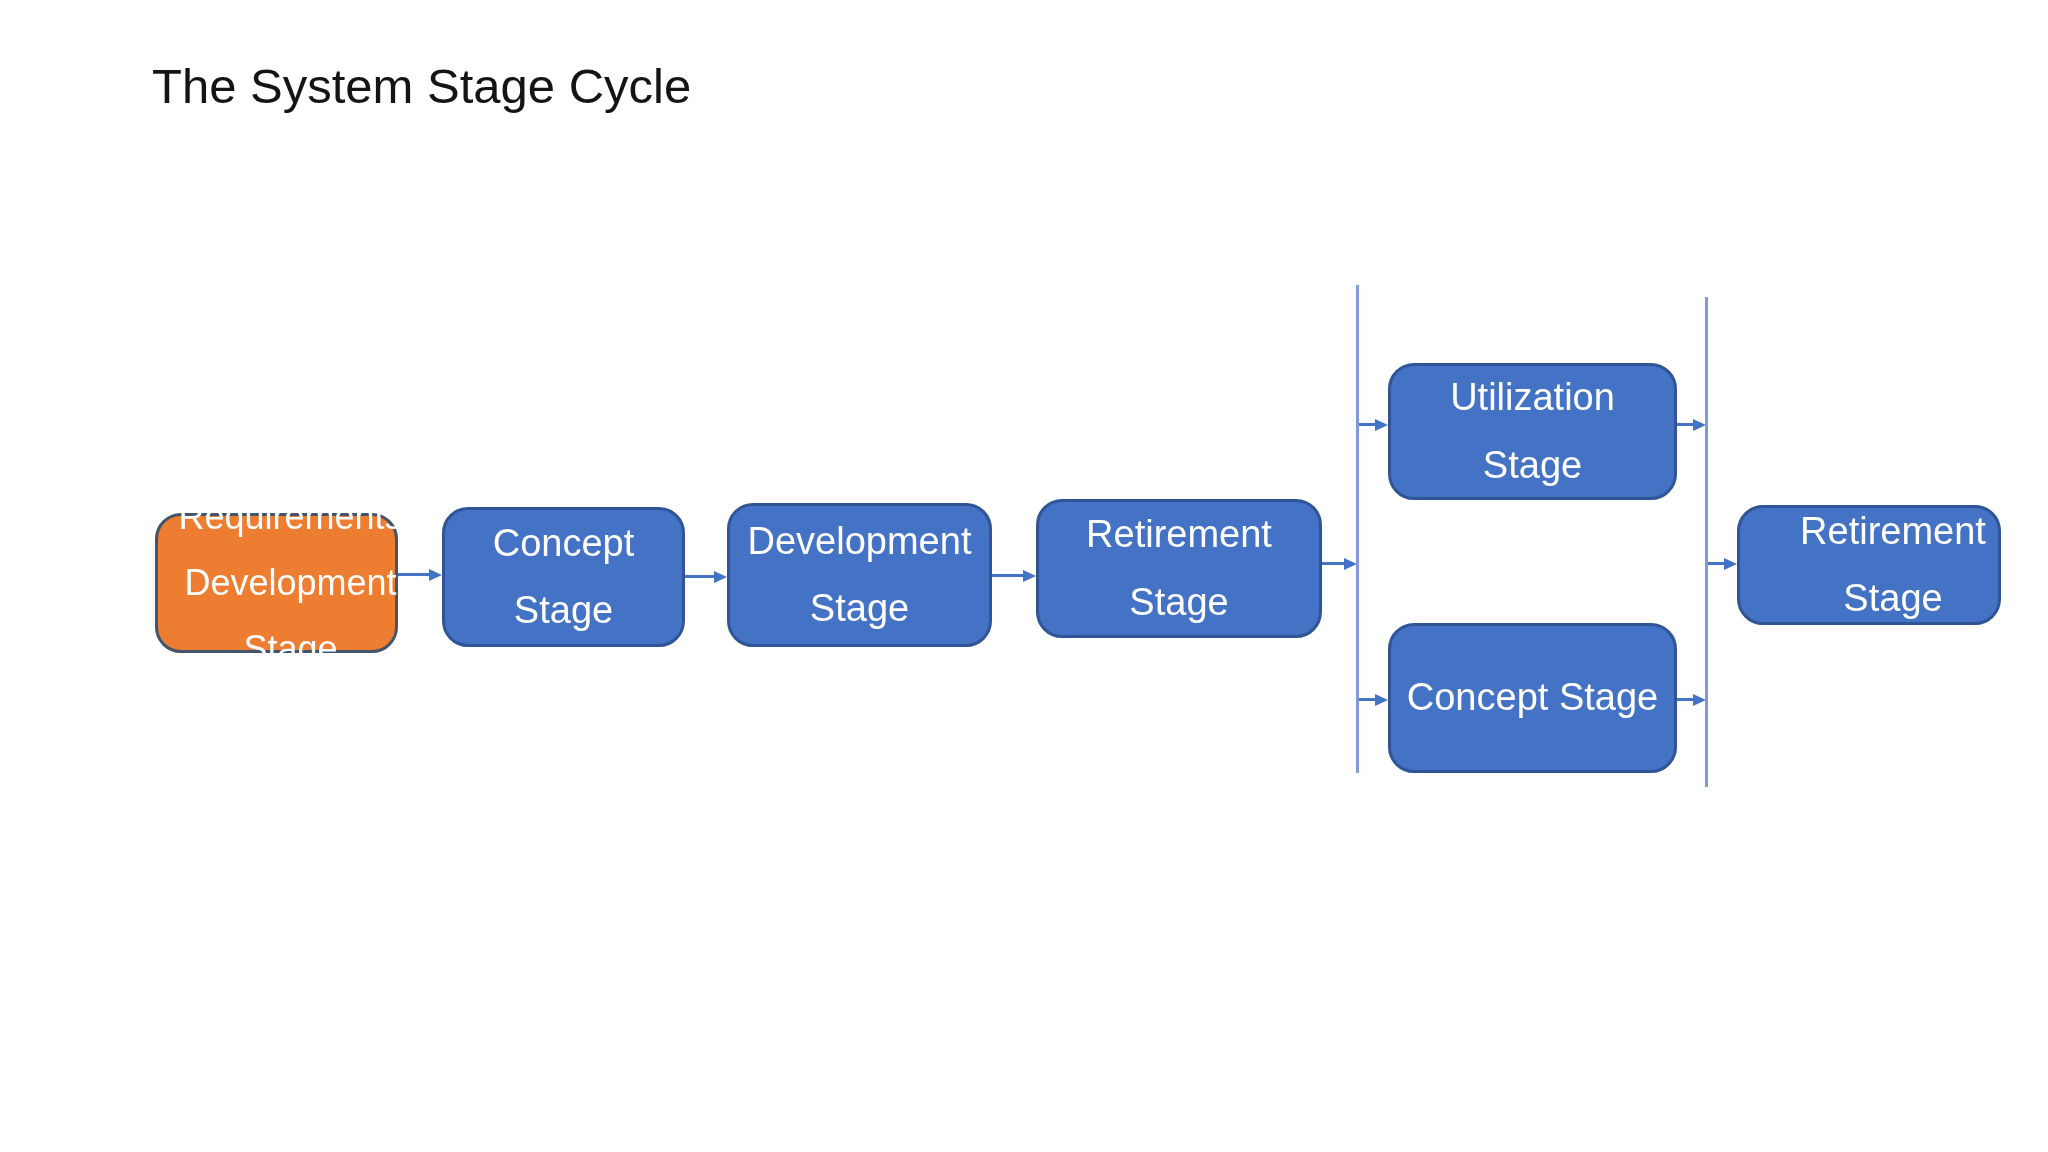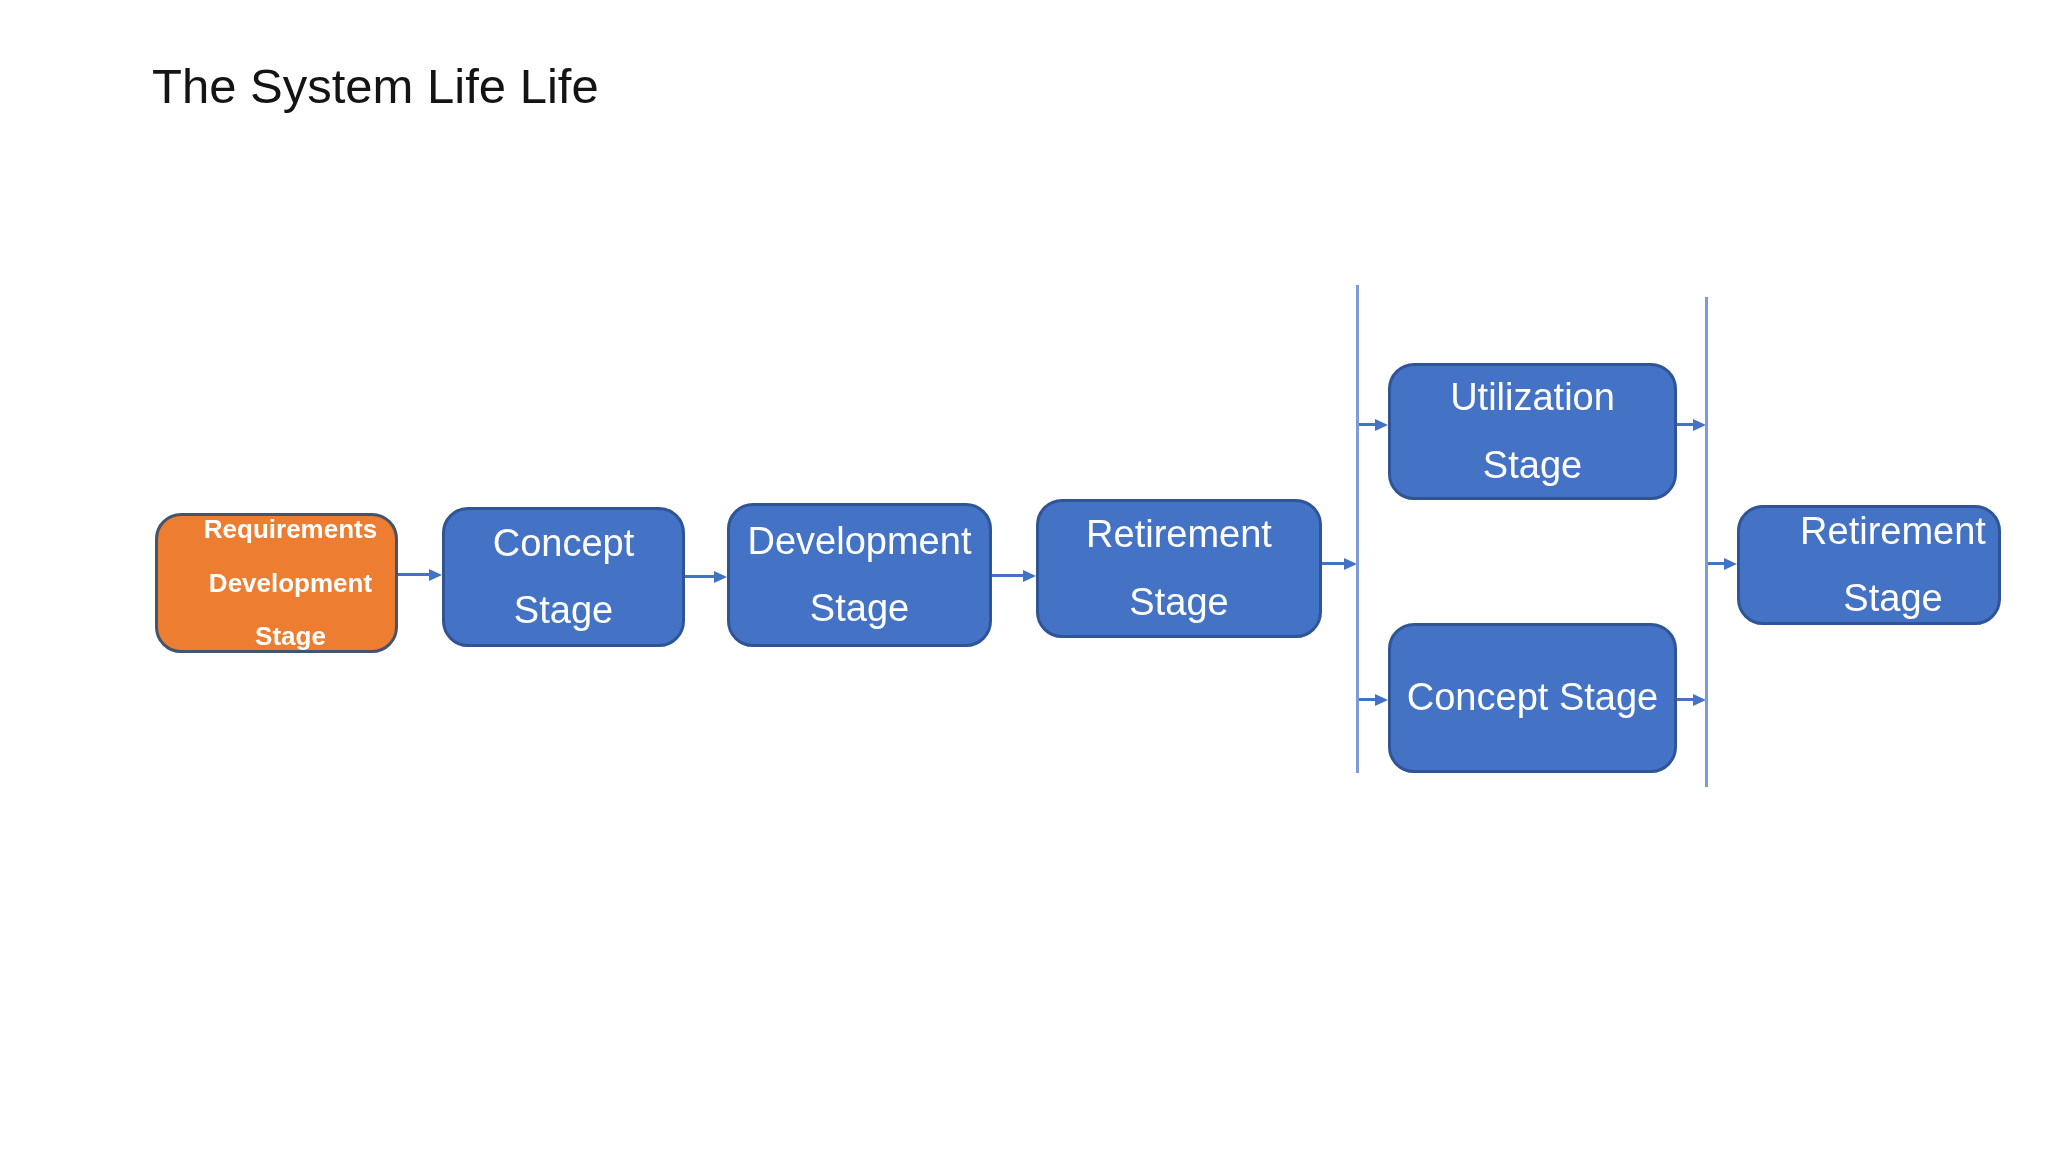--- a/index.html
+++ b/index.html
@@ -42,23 +42,23 @@
   .stage.blue {
     background: var(--blue-fill, #4472C4);
     border: 3px solid var(--blue-border, #2F5597);
     font-size: 38px;
     line-height: 1.24;
     font-weight: 400;
   }
   .stage.orange {
     background: var(--orange-fill, #ED7D31);
     border: 3px solid var(--orange-border, #44546A);
-    font-size: 26px;
+    font-size: 36px;
     line-height: 1.27;
-    font-weight: 700;
+    font-weight: 400;
     padding-left: 28px;
   }
   #st-requirements { left: 155px; top: 513px; width: 243px; height: 140px; }
   #st-concept      { left: 442px; top: 507px; width: 243px; height: 140px; justify-content: center; }
   #st-development  { left: 727px; top: 503px; width: 265px; height: 144px; }
   #st-production   { left: 1036px; top: 499px; width: 286px; height: 139px; }
   #st-utilization  { left: 1388px; top: 363px; width: 289px; height: 137px; }
   #st-support      { left: 1388px; top: 623px; width: 289px; height: 150px; }
   #st-retirement   { left: 1737px; top: 505px; width: 264px; height: 120px; padding-left: 48px; }
 
@@ -94,21 +94,21 @@
     background: var(--rail, #7E9BD8);
   }
   #rail-left  { left: 1356px; top: 285px; height: 488px; }
   #rail-right { left: 1705px; top: 297px; height: 490px; }
 </style>
 </head>
 <body>
 
 <div class="slide">
 
-  <h1 class="title">The System Life Life</h1>
+  <h1 class="title">The System Stage Cycle</h1>
 
   <div class="stage orange" id="st-requirements">
     <span class="ln">Requirements</span>
     <span class="ln">Development</span>
     <span class="ln">Stage</span>
   </div>
 
   <div class="stage blue" id="st-concept">
     <span class="ln">Concept</span>
     <span class="ln">Stage</span>

